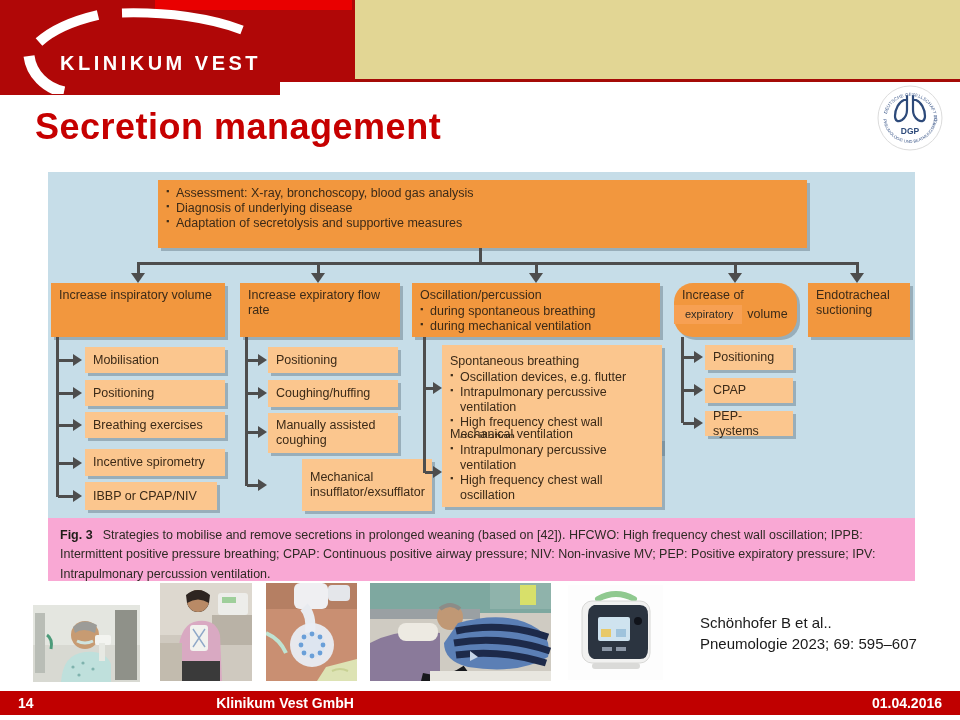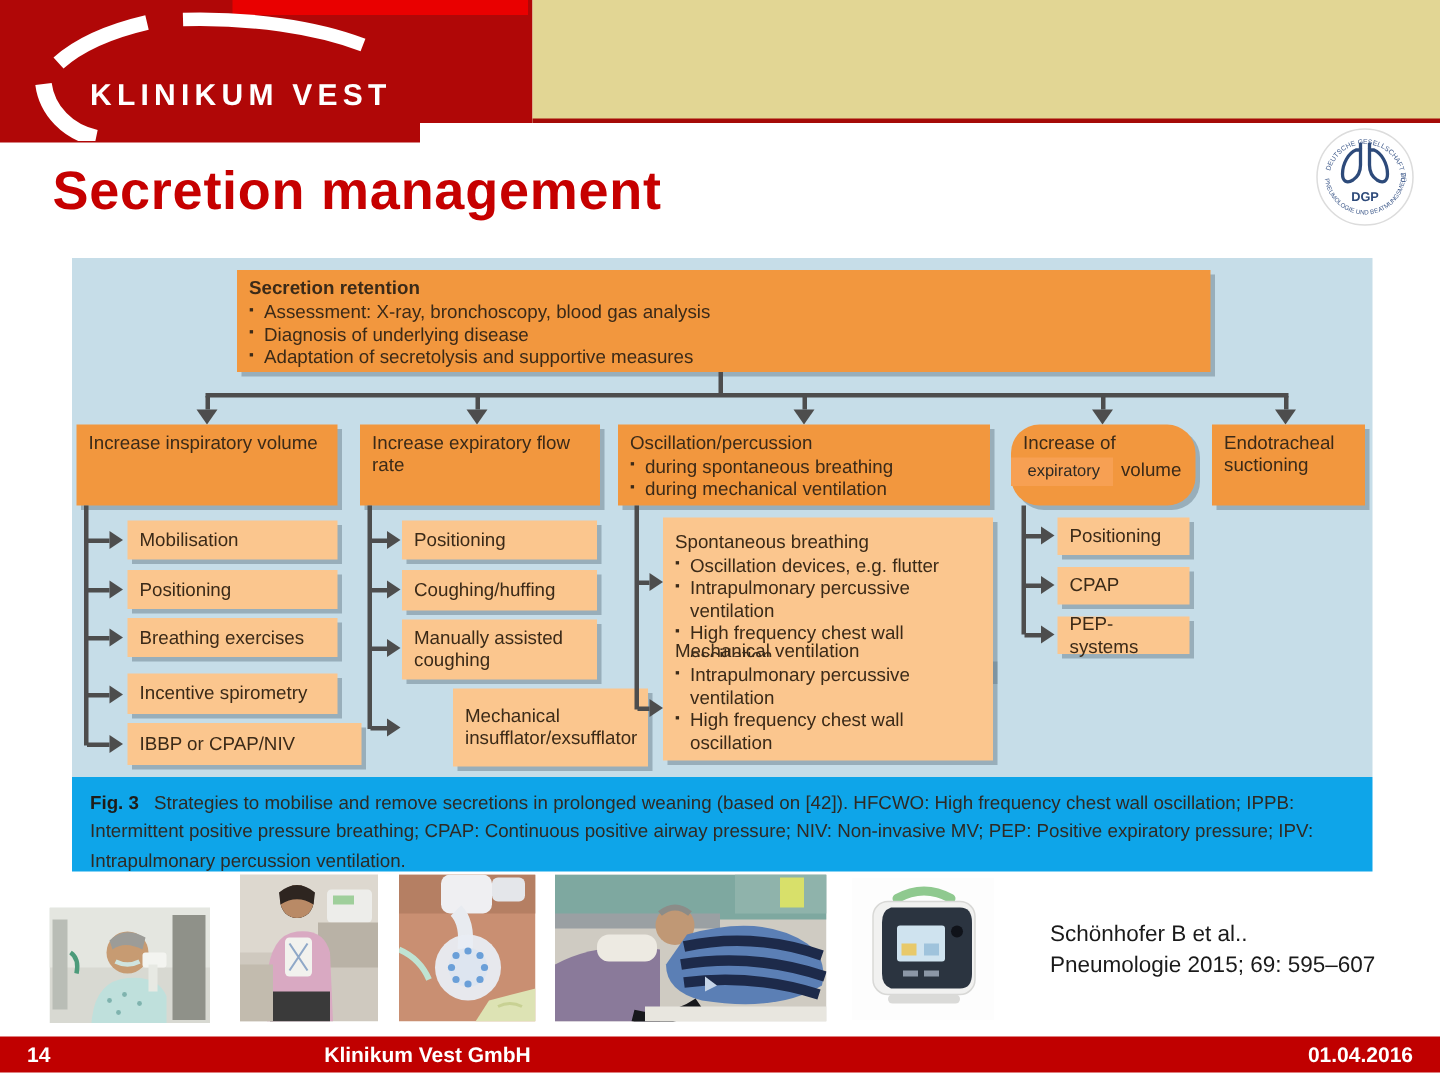--- a/index.html
+++ b/index.html
@@ -14,21 +14,21 @@
           border-bottom:3px solid #A50B07;}
   .logo-svg{position:absolute;left:14px;top:6px;}
 
   .page-title{position:absolute;left:35px;top:106px;font-size:36px;font-weight:bold;
               color:#C60000;letter-spacing:0.5px;}
 
   .dgp{position:absolute;left:876px;top:84px;}
 
   
   .fig-blue{position:absolute;left:48px;top:172px;width:867px;height:346px;background:#C6DDE8;}
-  .fig-caption{position:absolute;left:48px;top:518px;width:867px;height:63px;background:#0ea5e9;
+  .fig-caption{position:absolute;left:48px;top:518px;width:867px;height:63px;background:#f9a8d4;
                box-sizing:border-box;padding:8px 12px;font-size:12.5px;line-height:1.55;color:#2E2A24;}
   .fig-caption b{margin-right:10px;color:#1F1C18;}
 
   .fbox{position:absolute;box-sizing:border-box;color:#3B2A18;font-size:12.5px;line-height:1.2;
         box-shadow:3px 3px 0 rgba(96,117,131,.45);}
   .obox{background:#F2973E;padding:5px 8px;}
   .lbox{background:#FBC68E;padding:4px 8px;display:flex;align-items:center;}
   .fbox .btitle{font-weight:bold;}
   .fbox ul{margin:1px 0 0;padding:0;list-style:none;}
   .fbox li{position:relative;padding-left:10px;}
@@ -91,21 +91,20 @@
       <path d="M31 16 v10 c0 5 -2 8 -5 10 c-4 2.5 -7 1 -7 -4 c0 -7 4 -14 9 -16 z"></path>
       <path d="M37 16 v10 c0 5 2 8 5 10 c4 2.5 7 1 7 -4 c0 -7 -4 -14 -9 -16 z"></path>
       <path d="M31 15 v-3 M37 15 v-3"></path>
     </g>
     <text x="34" y="50" text-anchor="middle" font-size="8.5" font-weight="bold" fill="#2D4A7A" font-family="Liberation Sans, sans-serif">DGP</text>
   </svg>
 
   <div class="fig-blue"></div>
 
   <div class="fbox obox" style="left:158px;top:180px;width:649px;height:68px;">
-    <div class="btitle">Secretion retention</div>
     <ul>
       <li>Assessment: X-ray, bronchoscopy, blood gas analysis</li>
       <li>Diagnosis of underlying disease</li>
       <li>Adaptation of secretolysis and supportive measures</li>
     </ul>
   </div>
 
   <div class="vline" style="left:479px;top:248px;width:3px;height:16px;"></div>
   <div class="hline" style="left:137px;top:262px;width:722px;height:3px;"></div>
   <div class="vline" style="left:137px;top:264px;width:3px;height:9px;"></div>
@@ -138,21 +137,21 @@
     </div>
   <div class="fbox lbox" style="left:85px;top:380px;width:140px;height:26px;">
       <span>Positioning</span>
     </div>
   <div class="fbox lbox" style="left:85px;top:412px;width:140px;height:26px;">
       <span>Breathing exercises</span>
     </div>
   <div class="fbox lbox" style="left:85px;top:449px;width:140px;height:27px;">
       <span>Incentive spirometry</span>
     </div>
-  <div class="fbox lbox" style="left:85px;top:482px;width:156px;height:28px;">
+  <div class="fbox lbox" style="left:85px;top:482px;width:132px;height:28px;">
       <span>IBBP or CPAP/NIV</span>
     </div>
 
   <div class="fbox obox" style="left:240px;top:283px;width:160px;height:54px;">
     <span>Increase expiratory flow rate</span>
   </div>
   <div class="vline" style="left:245px;top:337px;width:3px;height:149px;"></div>
   <div class="hline" style="left:247px;top:359px;width:11px;height:3px;"></div>
   <div class="arr-right" style="left:258px;top:354px;"></div>
   <div class="hline" style="left:247px;top:392px;width:11px;height:3px;"></div>
@@ -320,21 +319,21 @@
     <rect x="33" y="44" width="10" height="8" fill="#E8C96A"></rect>
     <rect x="48" y="44" width="10" height="8" fill="#9FC3DC"></rect>
     <circle cx="70" cy="36" r="4" fill="#10131A"></circle>
     <rect x="34" y="62" width="10" height="4" fill="#8C97A6"></rect>
     <rect x="48" y="62" width="10" height="4" fill="#8C97A6"></rect>
     <rect x="24" y="78" width="48" height="6" rx="3" fill="#DADAD8"></rect>
   </svg>
 
   <div class="citation">
     <div>Schönhofer B et al..</div>
-    <div>Pneumologie 2015; 69: 595–607</div>
+    <div>Pneumologie 2023; 69: 595–607</div>
   </div>
 
   <div class="footer-bar">
     <span class="footer-page">14</span>
     <span class="footer-company">Klinikum Vest GmbH</span>
     <span class="footer-date">01.04.2016</span>
   </div>
 
 </div>
 

